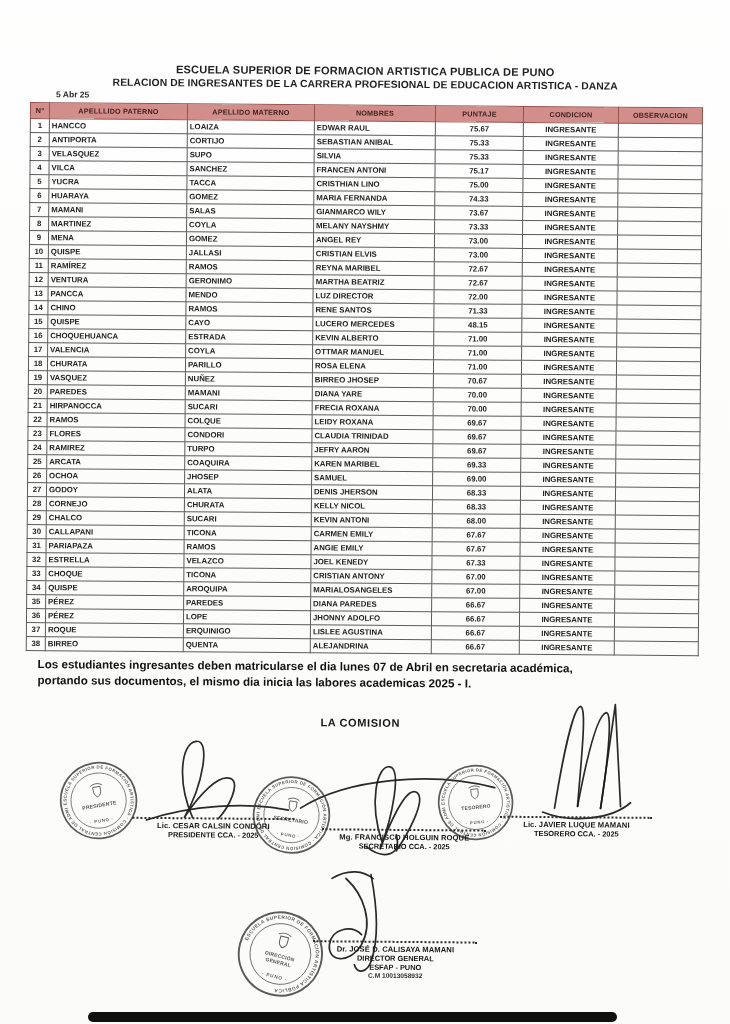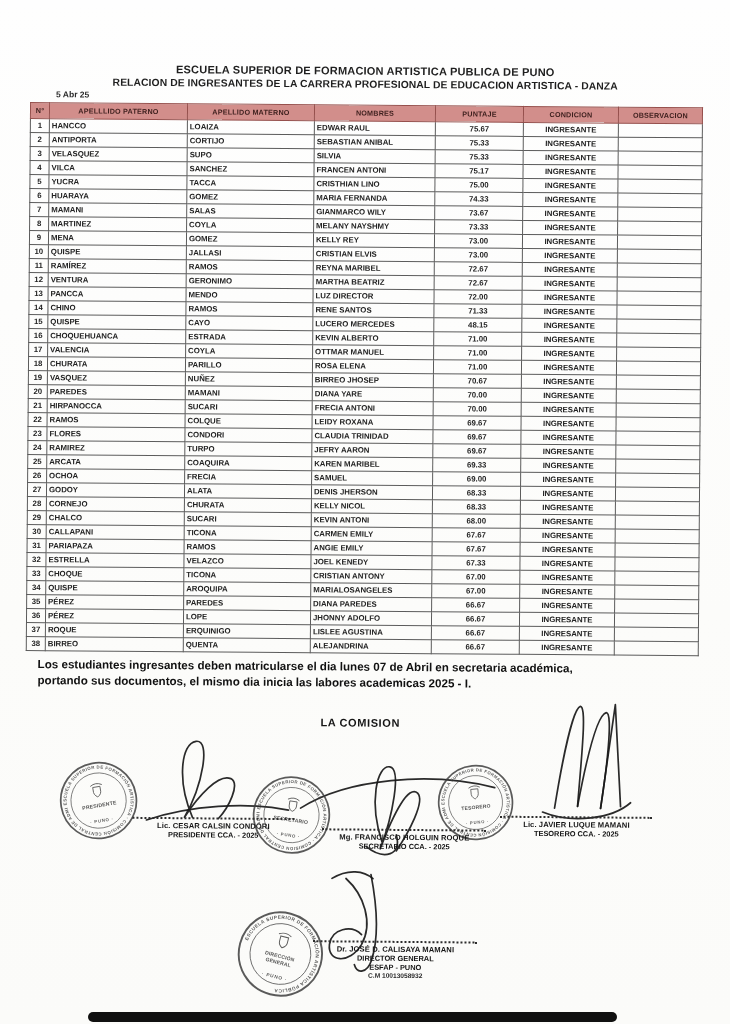--- a/index.html
+++ b/index.html
@@ -178,21 +178,21 @@
         <td class="c-left">COYLA</td>
         <td class="c-left">MELANY NAYSHMY</td>
         <td class="c-mid">73.33</td>
         <td class="c-mid">INGRESANTE</td>
         <td class="c-mid">&nbsp;</td>
       </tr>
           <tr>
         <td class="c-num">9</td>
         <td class="c-left">MENA</td>
         <td class="c-left">GOMEZ</td>
-        <td class="c-left">KELLY REY</td>
+        <td class="c-left">ANGEL REY</td>
         <td class="c-mid">73.00</td>
         <td class="c-mid">INGRESANTE</td>
         <td class="c-mid">&nbsp;</td>
       </tr>
           <tr>
         <td class="c-num">10</td>
         <td class="c-left">QUISPE</td>
         <td class="c-left">JALLASI</td>
         <td class="c-left">CRISTIAN ELVIS</td>
         <td class="c-mid">73.00</td>
@@ -286,21 +286,21 @@
         <td class="c-left">MAMANI</td>
         <td class="c-left">DIANA YARE</td>
         <td class="c-mid">70.00</td>
         <td class="c-mid">INGRESANTE</td>
         <td class="c-mid">&nbsp;</td>
       </tr>
           <tr>
         <td class="c-num">21</td>
         <td class="c-left">HIRPANOCCA</td>
         <td class="c-left">SUCARI</td>
-        <td class="c-left">FRECIA ANTONI</td>
+        <td class="c-left">FRECIA ROXANA</td>
         <td class="c-mid">70.00</td>
         <td class="c-mid">INGRESANTE</td>
         <td class="c-mid">&nbsp;</td>
       </tr>
           <tr>
         <td class="c-num">22</td>
         <td class="c-left">RAMOS</td>
         <td class="c-left">COLQUE</td>
         <td class="c-left">LEIDY ROXANA</td>
         <td class="c-mid">69.67</td>
@@ -330,21 +330,21 @@
         <td class="c-left">ARCATA</td>
         <td class="c-left">COAQUIRA</td>
         <td class="c-left">KAREN MARIBEL</td>
         <td class="c-mid">69.33</td>
         <td class="c-mid">INGRESANTE</td>
         <td class="c-mid">&nbsp;</td>
       </tr>
           <tr>
         <td class="c-num">26</td>
         <td class="c-left">OCHOA</td>
-        <td class="c-left">FRECIA</td>
+        <td class="c-left">JHOSEP</td>
         <td class="c-left">SAMUEL</td>
         <td class="c-mid">69.00</td>
         <td class="c-mid">INGRESANTE</td>
         <td class="c-mid">&nbsp;</td>
       </tr>
           <tr>
         <td class="c-num">27</td>
         <td class="c-left">GODOY</td>
         <td class="c-left">ALATA</td>
         <td class="c-left">DENIS JHERSON</td>

